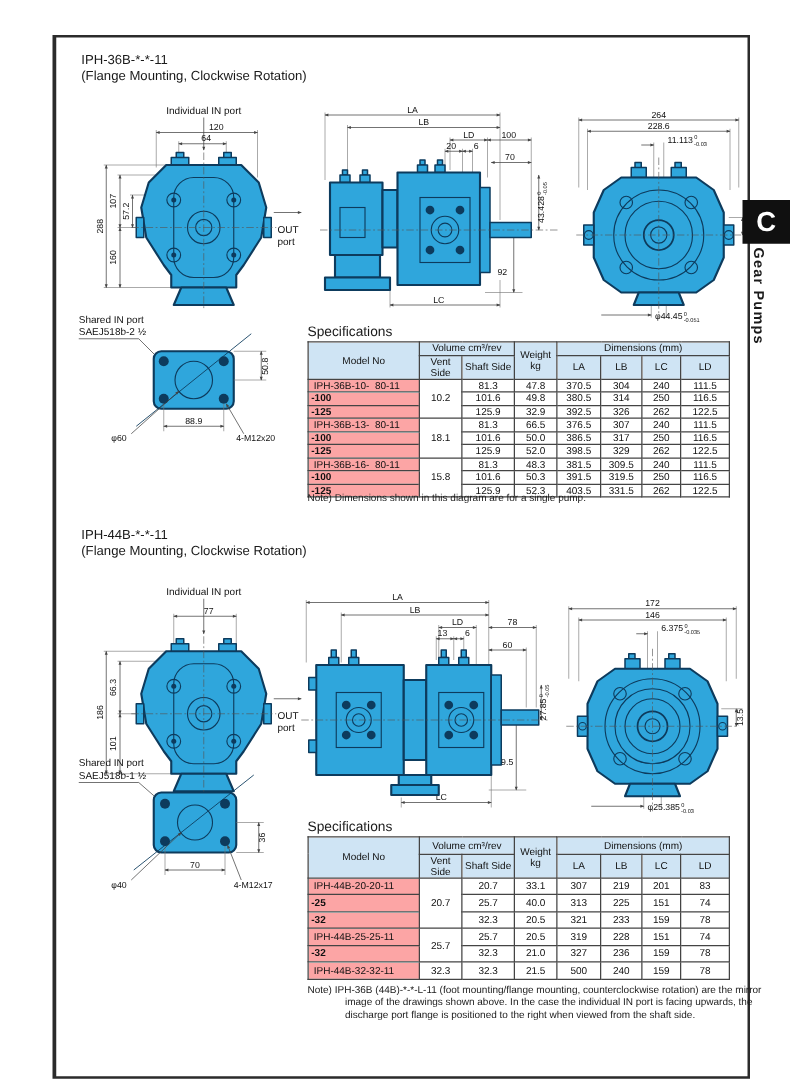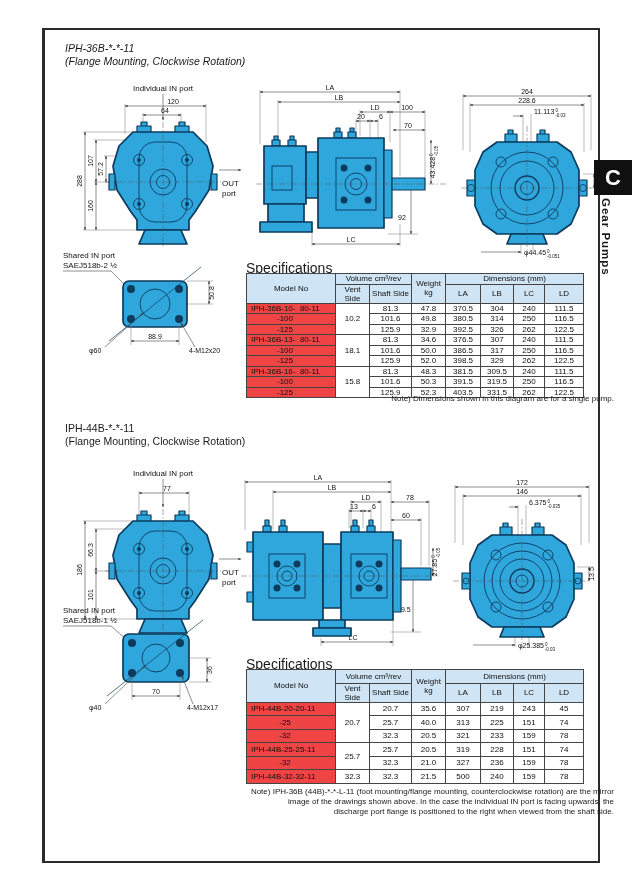--- a/index.html
+++ b/index.html
@@ -3,39 +3,39 @@
 <meta charset="utf-8">
 <style>
   html,body { margin:0; padding:0; background:#fff; }
   #page { position:relative; width:632px; height:870px; background:#fff; overflow:hidden;
           font-family:"Liberation Sans", sans-serif; color:#111; }
   #frame { position:absolute; left:42px; top:28px; width:553px; height:831px;
            border:2px solid #2b2b2b; border-left-width:3px; background:#fff; }
   .abs { position:absolute; }
 
   .sec-title { font-size:10.5px; line-height:13px; color:#1a1a1a; }
-  .spec-heading { font-size:14px; color:#1a1a1a; }
+  .spec-heading { font-size:11px; color:#1a1a1a; }
   .note { font-size:8px; line-height:10px; color:#1a1a1a; width:338px;
-          padding-left:30px; text-indent:-30px;text-align:right; }
+          padding-left:30px; text-indent:-30px; }
 
   
   #tab-c { position:absolute; left:594px; top:160px; width:38px; height:35px;
            background:#101010; color:#fff; display:flex; align-items:center; justify-content:center;
            font-size:22px; font-weight:bold; }
   #tab-label { position:absolute; left:600px; top:198px; writing-mode:vertical-rl;
                font-size:11.5px; font-weight:bold; letter-spacing:1px; color:#1a1a1a; }
 
   
   table.spec { border-collapse:collapse; table-layout:fixed; border:1.5px solid #333;
                font-size:8px; color:#111; }
   table.spec th, table.spec td { border:1px solid #444; text-align:center; padding:0 2px; overflow:hidden; }
   table.spec th { background:#cfe4f4; font-weight:normal; }
-  table.spec td.model { background:#ef4444; }
+  table.spec td.model { background:#fca5a5; }
   table.spec td.first { text-align:left; padding-left:4px; white-space:pre; }
-  table.spec td.sub { text-align:center; padding-right:14px; }
+  table.spec td.sub { text-align:left; padding-right:14px;font-weight:bold; }
   table.t1 th, table.t1 td { height:9.5px; }
   table.t2 th, table.t2 td { height:12.5px; }
 
   
   svg { overflow:visible; }
   .body { fill:#2fa6dc; stroke:#0d3b5d; stroke-width:1.7; stroke-linejoin:round; }
   .body2 { fill:#2fa6dc; stroke:#0d3b5d; stroke-width:1.2; stroke-linejoin:round; }
   .det { fill:none; stroke:#0d3b5d; stroke-width:0.9; }
   .detf { fill:#0d3b5d; stroke:none; }
   .dim { stroke:#444; stroke-width:0.6; fill:none; }
@@ -45,21 +45,21 @@
   .lbl { font-size:8px; fill:#111; font-family:"Liberation Sans",sans-serif; }
   .tolt{ font-size:4.5px; }
 </style>
 </head>
 <body>
 
 <div id="page">
 
   <div id="frame">
 
-    <div class="abs sec-title" style="left:20px; top:12px;font-style:italic;">
+    <div class="abs sec-title" style="left:20px; top:12px;">
       <div>IPH-36B-*-*-11</div>
       <div>(Flange Mounting, Clockwise Rotation)</div>
     </div>
 
     <svg class="abs" style="left:30px; top:52px;" width="175" height="170" viewBox="0 0 175 170">
       <defs>
         <marker id="arr" viewBox="0 0 10 10" refX="9" refY="5" markerWidth="7" markerHeight="5" orient="auto-start-reverse">
             <path d="M0,1 L10,5 L0,9 z" fill="#444"></path>
           </marker>
       </defs>
@@ -328,21 +328,21 @@
             <td>32.9</td>
             <td>392.5</td>
             <td>326</td>
             <td>262</td>
             <td>122.5</td>
           </tr>
           <tr>
             <td class="model first">IPH-36B-13-  80-11</td>
             <td rowspan="3">18.1</td>
             <td>81.3</td>
-            <td>34.6</td>
+            <td>66.5</td>
             <td>376.5</td>
             <td>307</td>
             <td>240</td>
             <td>111.5</td>
           </tr>
           <tr>
             <td class="model sub">-100</td>
             <td>101.6</td>
             <td>50.0</td>
             <td>386.5</td>
@@ -638,25 +638,25 @@
           <th>LB</th>
           <th>LC</th>
           <th>LD</th>
         </tr>
       </thead>
       <tbody>
           <tr>
             <td class="model first">IPH-44B-20-20-11</td>
             <td rowspan="3">20.7</td>
             <td>20.7</td>
-            <td>35.6</td>
+            <td>33.1</td>
             <td>307</td>
             <td>219</td>
-            <td>243</td>
-            <td>45</td>
+            <td>201</td>
+            <td>83</td>
           </tr>
           <tr>
             <td class="model sub">-25</td>
             <td>25.7</td>
             <td>40.0</td>
             <td>313</td>
             <td>225</td>
             <td>151</td>
             <td>74</td>
           </tr>

